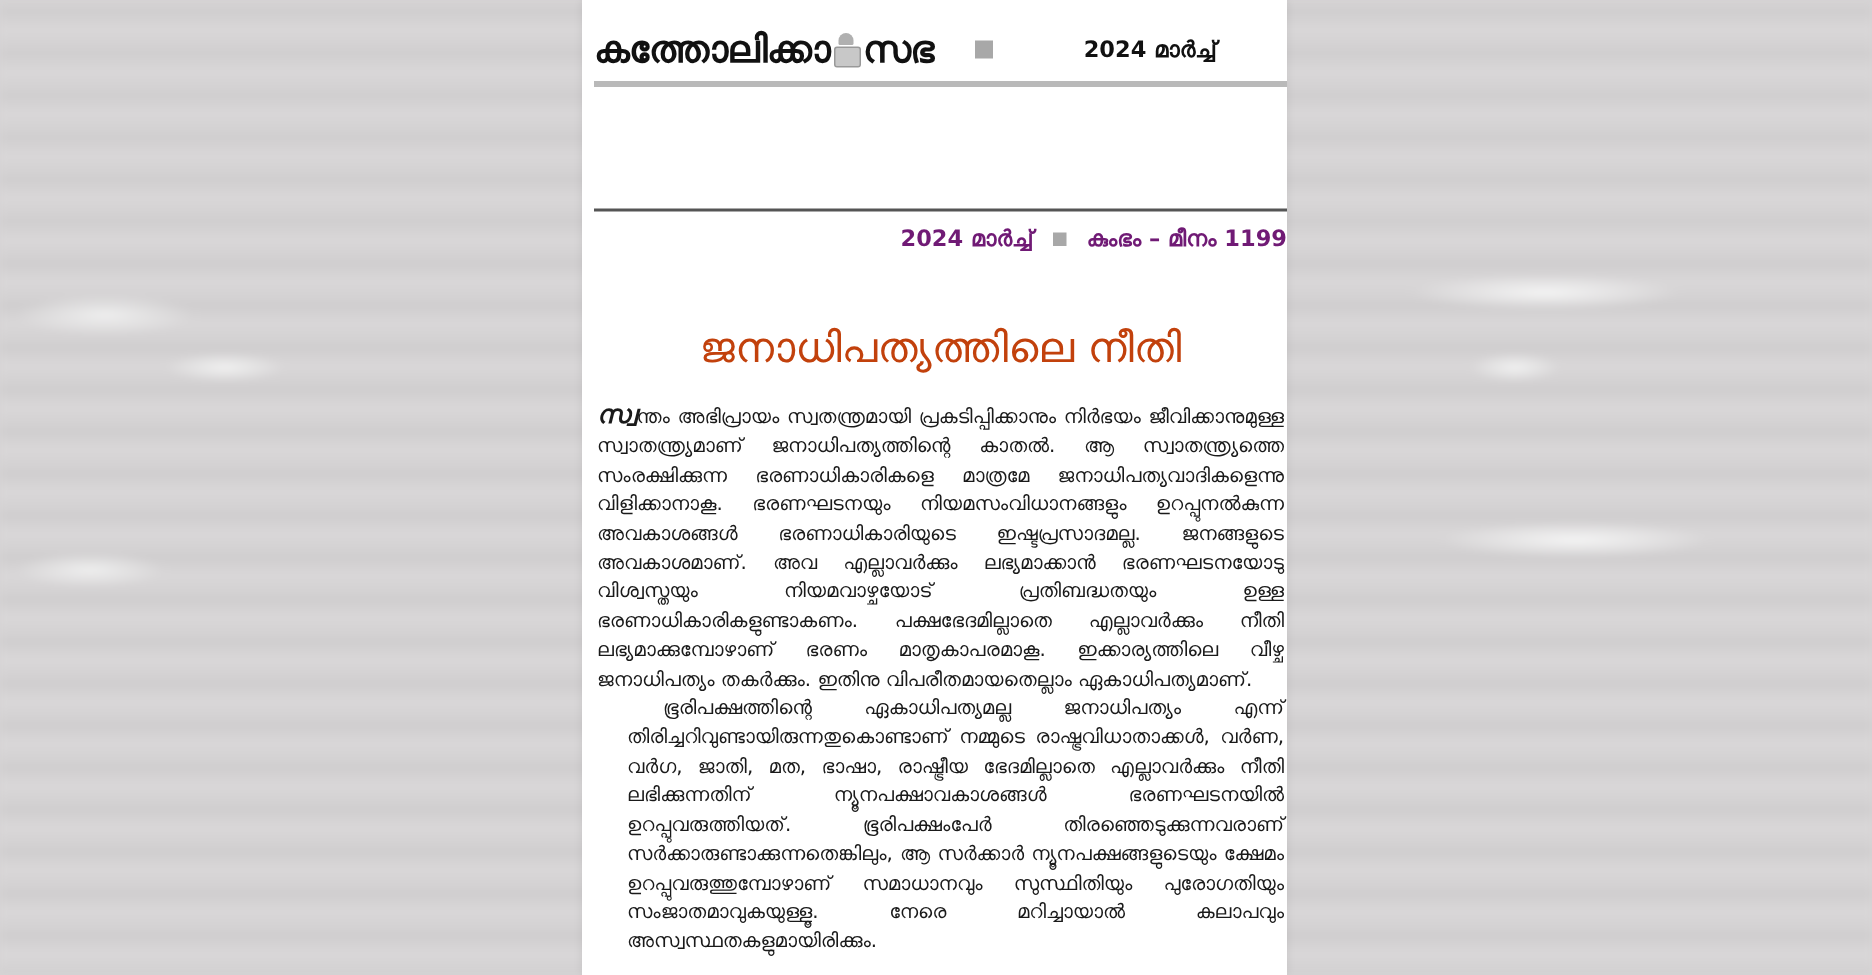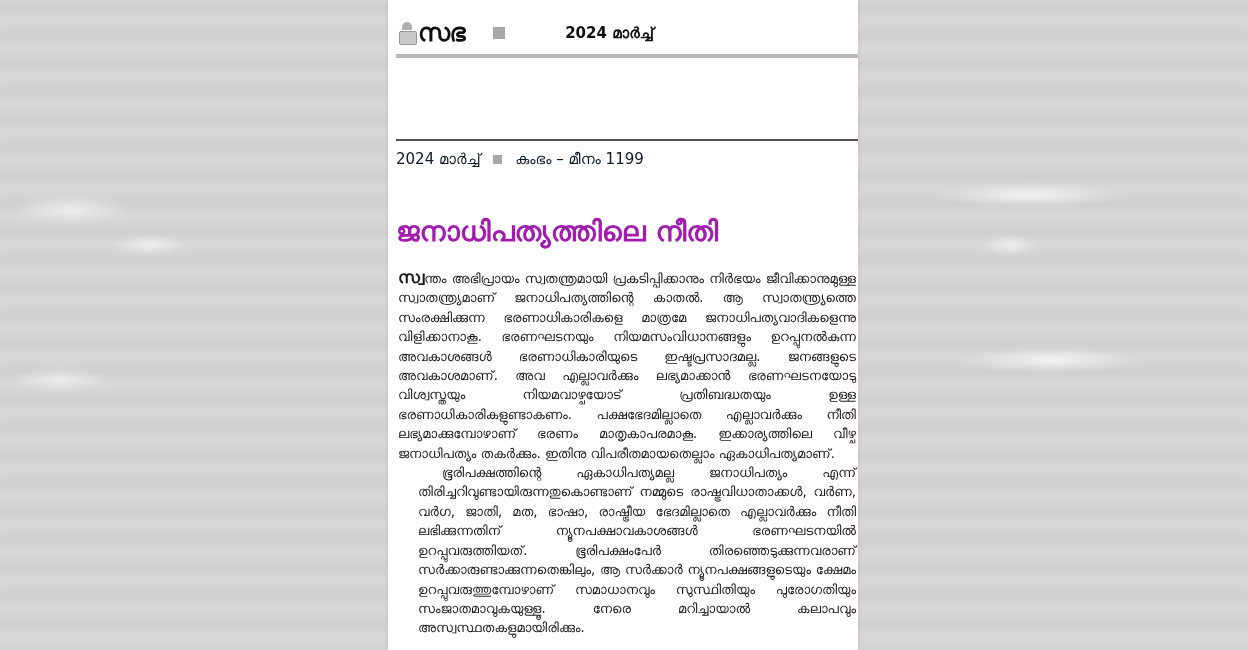--- a/index.html
+++ b/index.html
@@ -61,49 +61,50 @@
       background: #c9c9c9;
       display: flex; align-items: center; justify-content: center;
     }
     .masthead span {
       font-weight: 700; font-size: 34px; color: #111; letter-spacing: -0.5px;
     }
     .rule-dark {
       position: absolute; left: 8px; top: 139px; width: 462px; height: 2px; background: #555;
     }
     .issue {
-      position: absolute; left: 8px; top: 150px; width: 462px; text-align: left;
-      font-size: 15px; color: #0f172a;
+      position: absolute; left: 8px; top: 150px; width: 462px; text-align: right;
+      font-size: 15px; color: #701a75; font-weight: bold;
     }
     .issue .sq2 {
       display: inline-block; width: 9px; height: 9px; background: #a8a8a8; margin: 0 8px;
       vertical-align: middle;
     }
     .headline {
-      position: absolute; left: 8px; top: 215px; width: 462px; 
-      font-weight: 700; font-size: 28px; color: #a21caf;
+      position: absolute; left: 8px; top: 215px; width: 462px; text-align: center;
+      font-weight: 400; font-size: 28px; color: #c2410c;
     }
     .body {
       position: absolute; left: 10px; top: 268px; width: 458px;
       font-size: 13.2px; line-height: 19.4px; color: #1a1a1a;
       text-align: justify;
     }
     .body p { margin: 0; }
     .body p + p { text-indent: 24px; margin-left: 20px; }
-    .dropcap { font-weight: 700; font-size: 17px; }
+    .dropcap { font-weight: 700; font-style: italic; font-size: 17px; }
   </style>
 </head>
 <body>
 
 <div class="bg-blur"></div>
 
 <div class="page">
 
   <div class="topbar">
     <span class="brand">
+      <span>കത്തോലിക്കാ</span>
       <span class="crest"></span>
       <span>സഭ</span>
     </span>
     <span class="sq"></span>
     <span class="date">2024 മാർച്ച്</span>
   </div>
 
   <div class="rule-top"></div>
 
 

